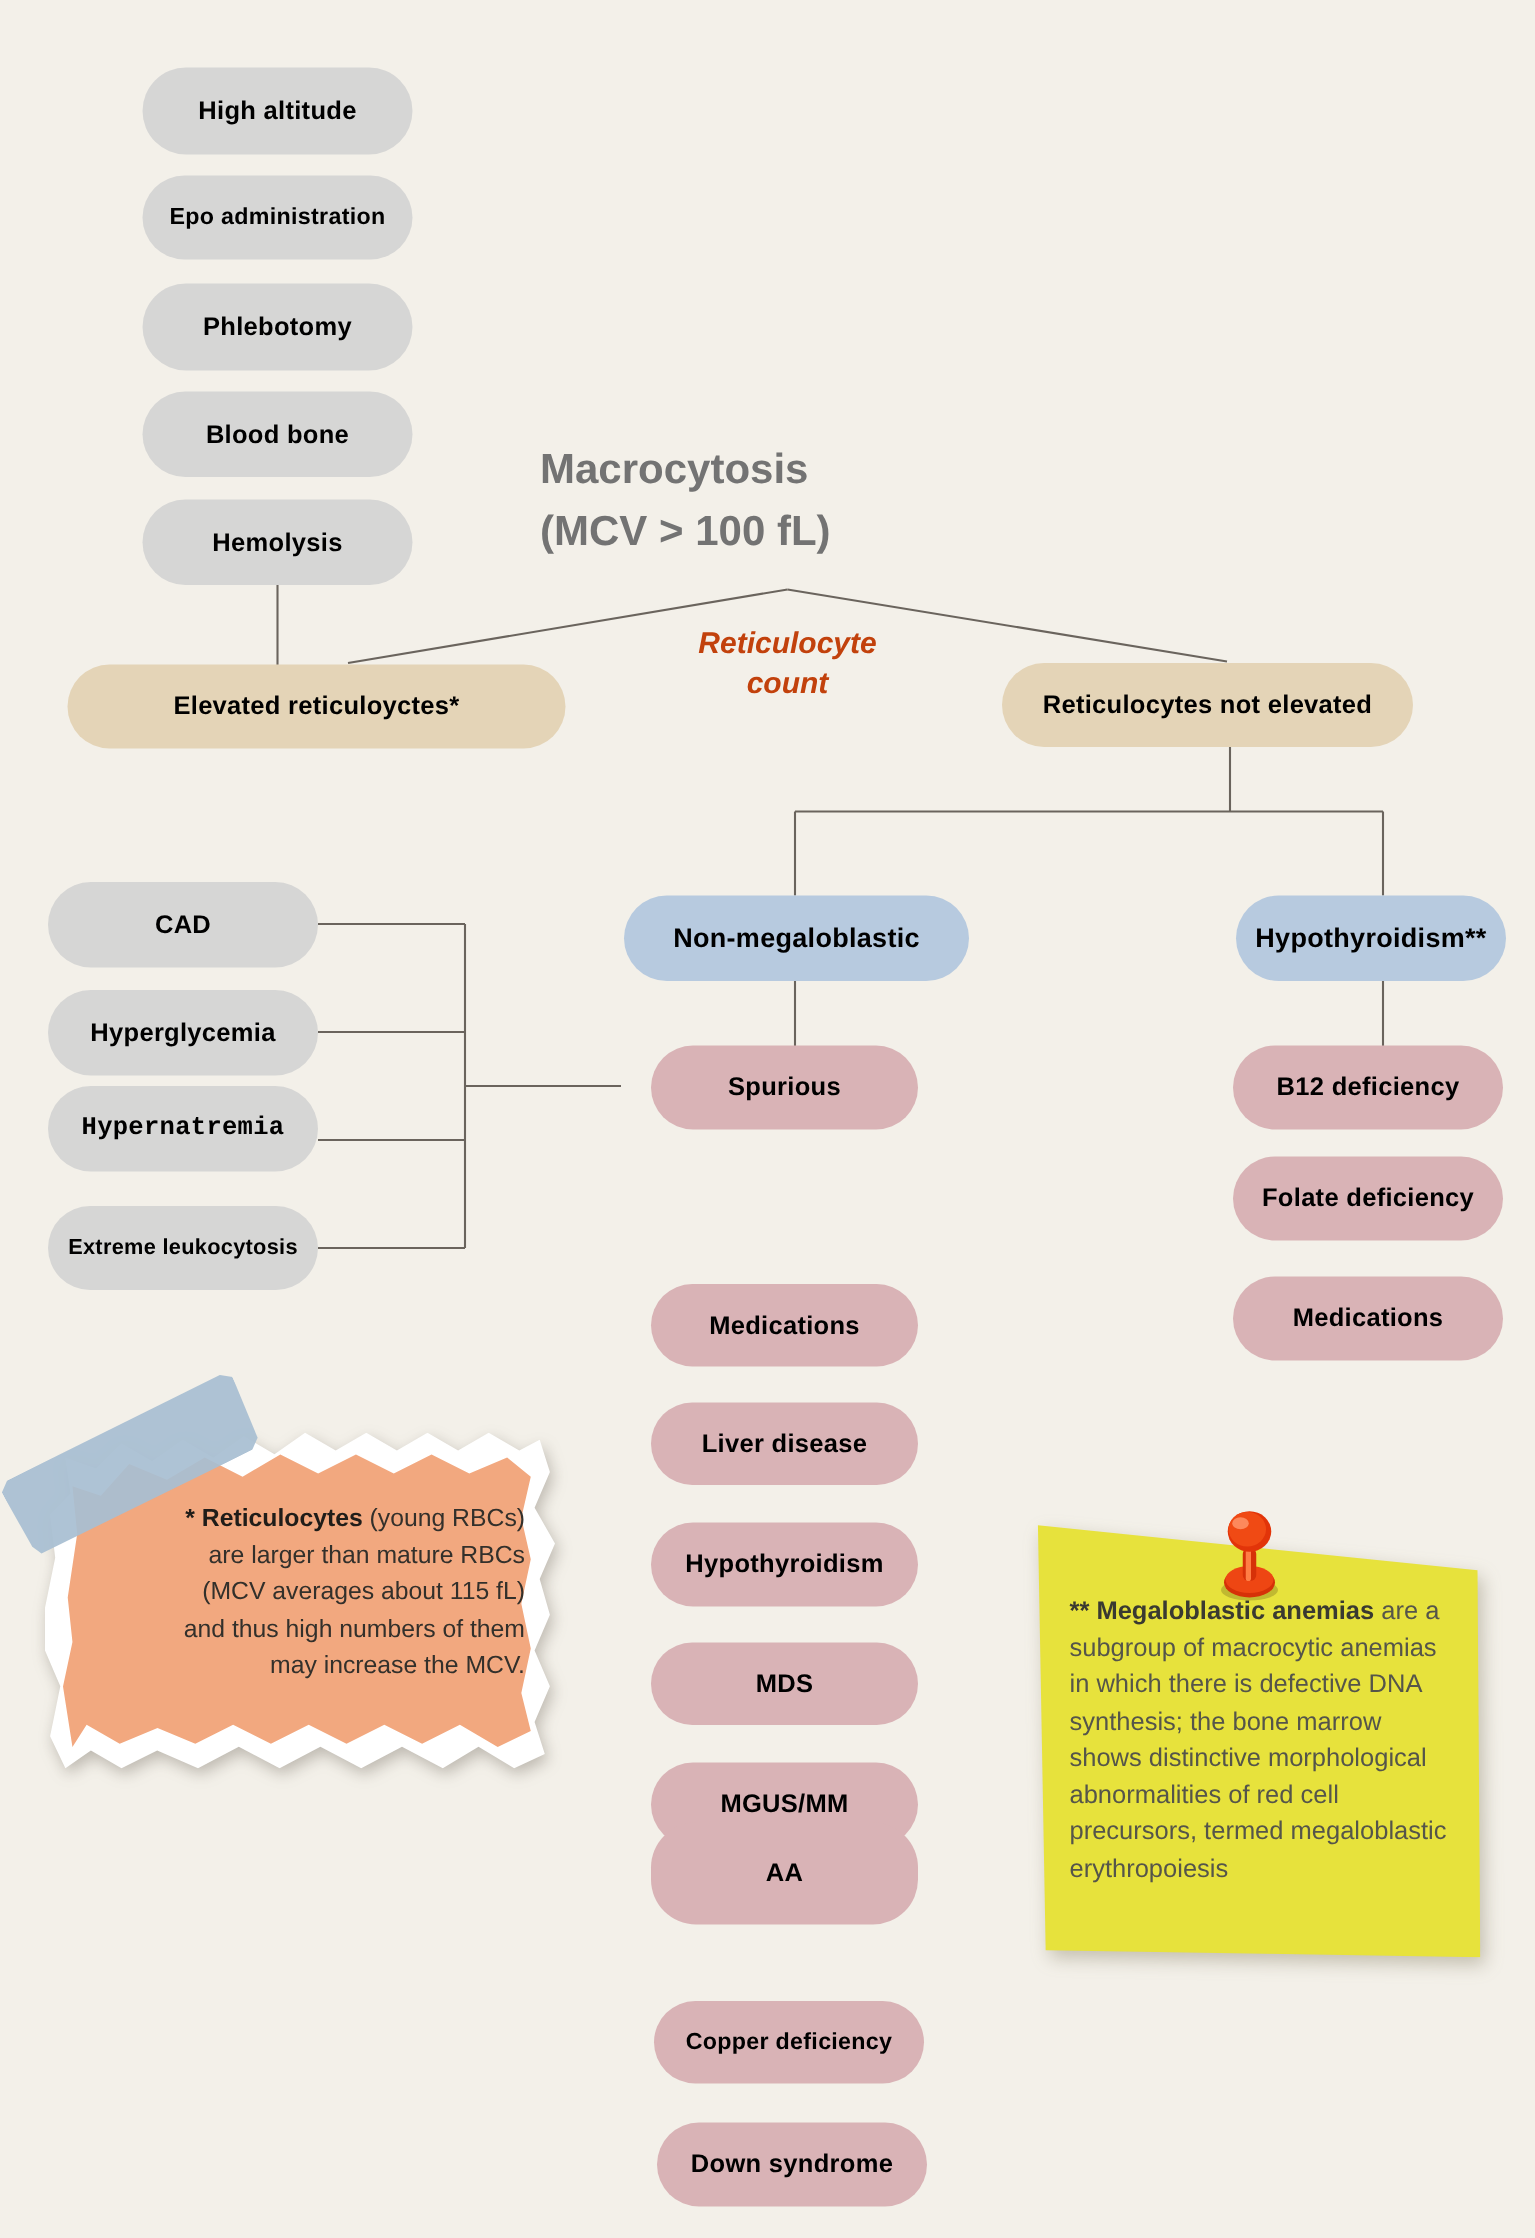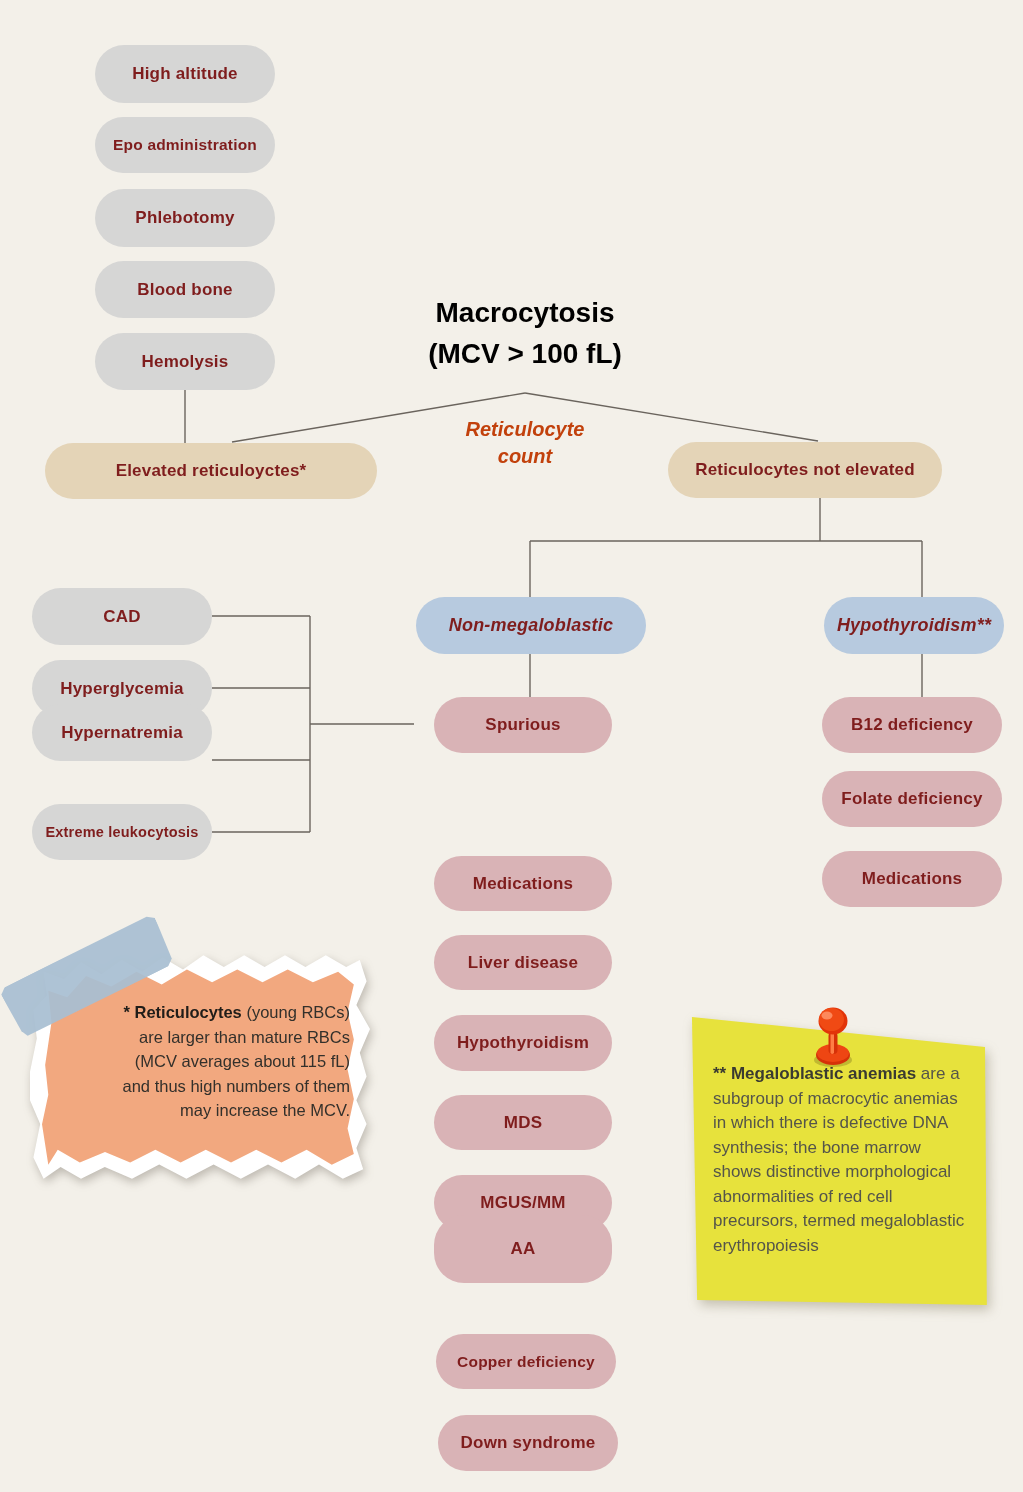--- a/index.html
+++ b/index.html
@@ -5,32 +5,32 @@
   html,body{margin:0;padding:0;}
   body{
     width:1023px;height:1492px;position:relative;overflow:hidden;
     background:#f3f0e9;
     font-family:"Liberation Sans", sans-serif;
   }
   .canvas{position:absolute;inset:0;}
   svg.lines{position:absolute;left:0;top:0;z-index:1;}
   .pill{
     position:absolute;display:flex;align-items:center;justify-content:center;
-    border-radius:30px;font-weight:bold;color:#7f1d1d;text-align:center;
+    border-radius:30px;font-weight:bold;color:#000000;text-align:center;
     font-size:17px;z-index:2;letter-spacing:.2px;
   }
   .gray{background:#d6d6d5;}
   .tan{background:#e4d4b7;}
-  .blue{background:#b7cadf;font-size:18px;font-style:italic;}
+  .blue{background:#b7cadf;font-size:18px;}
   .pink{background:#d9b3b6;}
   .fs15{font-size:15.5px;}
   .fs14{font-size:14.5px;text-align:center;}
   .title{
     position:absolute;left:360px;top:293px;width:330px;z-index:2;
-    text-align:center;font-size:28px;font-weight:bold;color:#000000;line-height:1.45;
+    font-size:28px;font-weight:bold;color:#737373;line-height:1.45;
   }
   .decision{
     position:absolute;left:430px;top:416px;width:190px;z-index:2;
     text-align:center;font-size:20px;font-weight:bold;font-style:italic;
     color:#c2410c;line-height:1.35;
   }
   
   .torn-wrap{position:absolute;left:30px;top:948px;width:340px;height:238px;z-index:3;
     filter:drop-shadow(2px 4px 5px rgba(90,80,70,.35));}
   .torn-white{position:absolute;inset:0;background:#ffffff;
@@ -98,21 +98,21 @@
   <div class="decision">
     <div>Reticulocyte</div>
     <div>count</div>
   </div>
 
   <div class="pill tan" style="left:45px;top:443px;width:332px;height:56px;">Elevated reticuloyctes*</div>
   <div class="pill tan" style="left:668px;top:442px;width:274px;height:56px;">Reticulocytes not elevated</div>
 
   <div class="pill gray" style="left:32px;top:588px;width:180px;height:57px;">CAD</div>
   <div class="pill gray" style="left:32px;top:660px;width:180px;height:57px;">Hyperglycemia</div>
-  <div class="pill gray" style="left:32px;top:704px;width:180px;height:57px;">Hypernatremia</div>
+  <div class="pill gray" style="left:32px;top:724px;width:180px;height:57px;font-family:Liberation Mono, monospace;">Hypernatremia</div>
   <div class="pill gray fs14" style="left:32px;top:804px;width:180px;height:56px;">Extreme leukocytosis</div>
 
   <div class="pill blue" style="left:416px;top:597px;width:230px;height:57px;">Non-megaloblastic</div>
   <div class="pill blue" style="left:824px;top:597px;width:180px;height:57px;">Hypothyroidism**</div>
 
   <div class="pill pink" style="left:434px;top:697px;width:178px;height:56px;">Spurious</div>
   <div class="pill pink" style="left:434px;top:856px;width:178px;height:55px;">Medications</div>
   <div class="pill pink" style="left:434px;top:935px;width:178px;height:55px;">Liver disease</div>
   <div class="pill pink" style="left:434px;top:1015px;width:178px;height:56px;">Hypothyroidism</div>
   <div class="pill pink" style="left:434px;top:1095px;width:178px;height:55px;">MDS</div>

